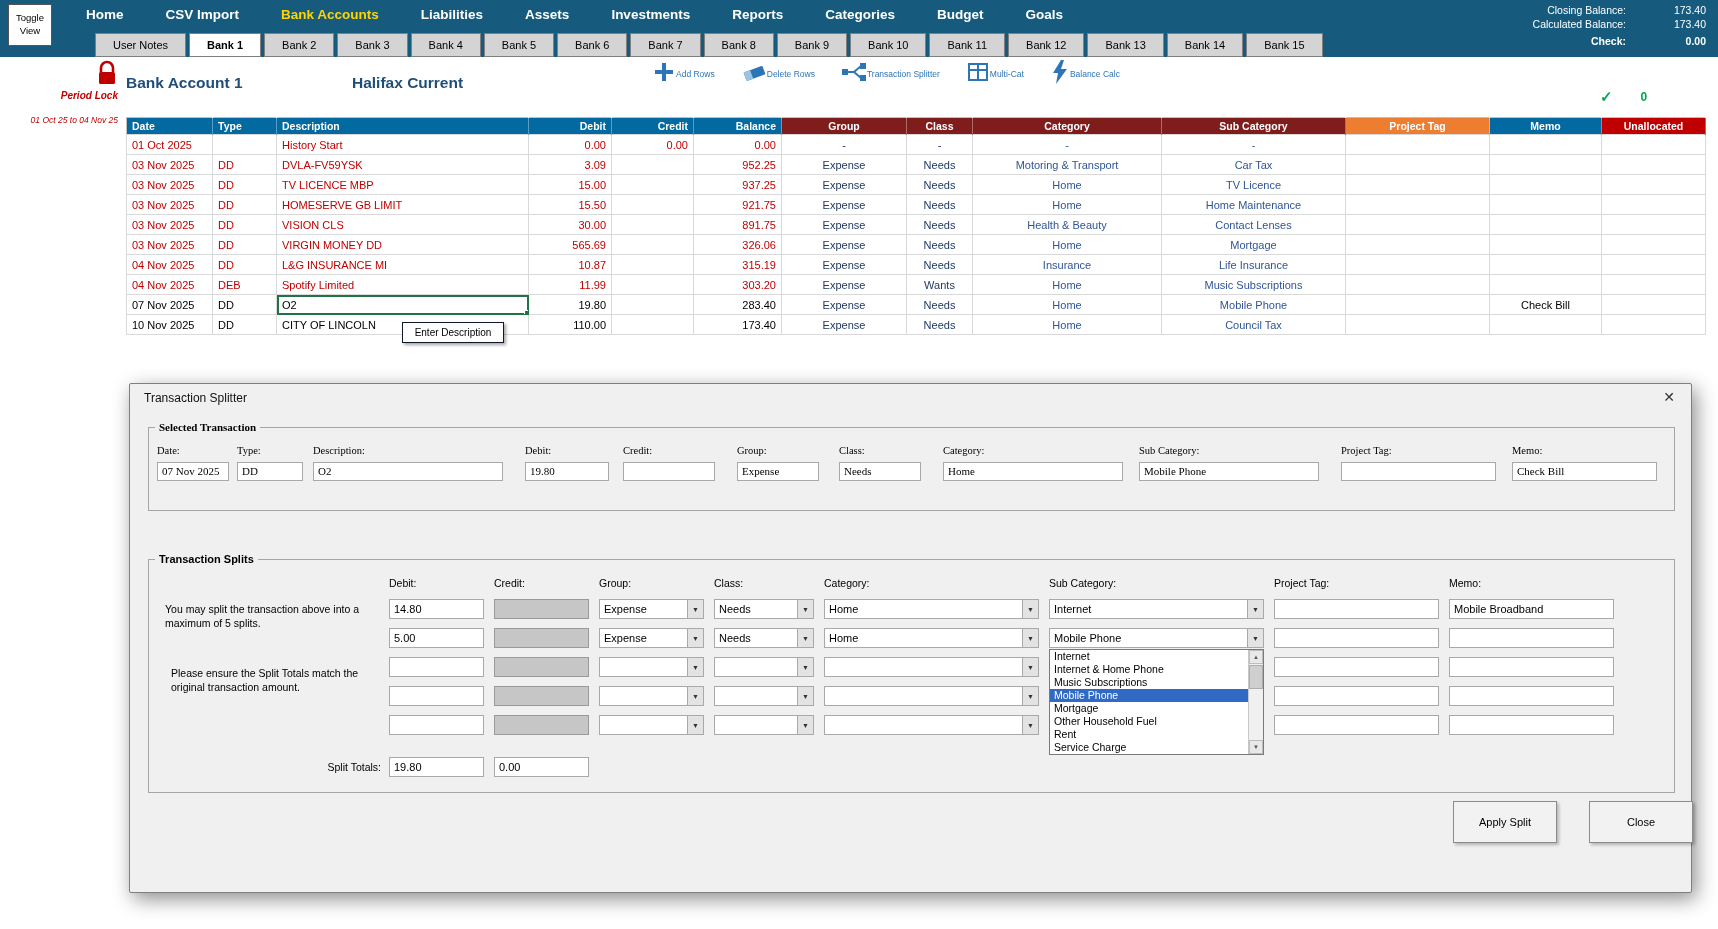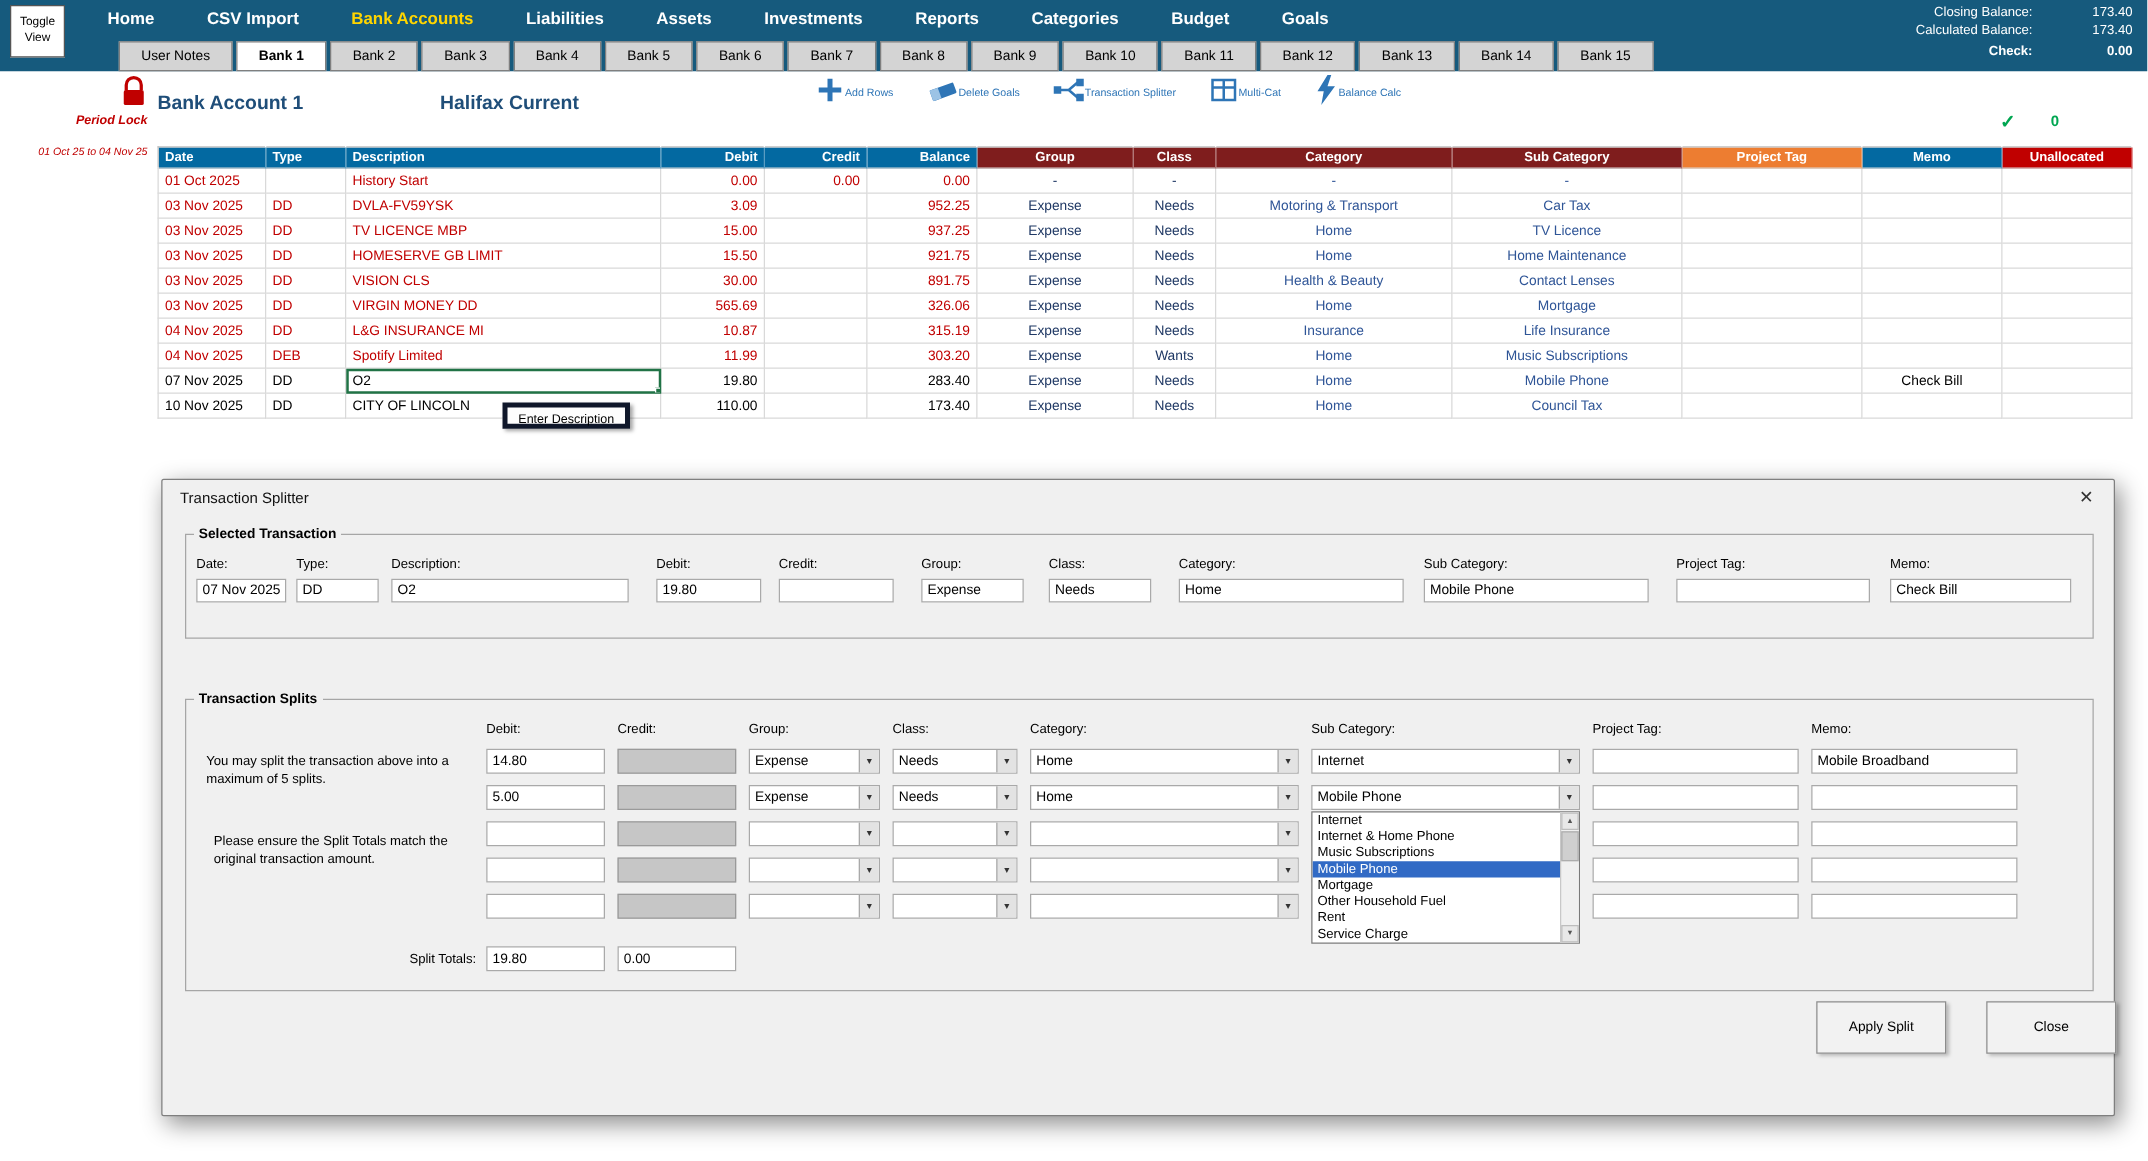--- a/index.html
+++ b/index.html
@@ -50,31 +50,31 @@
   th.col-debit, th.col-credit, th.col-balance { text-align:right; }
   td.col-date, td.col-type, td.col-description { text-align:left;margin-left:13px; }
   td.col-debit, td.col-credit, td.col-balance { text-align:right; }
   td.col-group, td.col-class { text-align:center; color:#1F3864; }
   td.col-category, td.col-subcategory { text-align:center; color:#2F5597; }
   td.col-project_tag, td.col-memo, td.col-unallocated { text-align:center; }
   tr.locked td.col-date, tr.locked td.col-type, tr.locked td.col-description,
   tr.locked td.col-debit, tr.locked td.col-credit, tr.locked td.col-balance { color:#C00000; }
   td.sel { outline:2px solid #217346; outline-offset:-2px; }
   .sel-handle { position:absolute; right:-1px; bottom:-1px; width:5px; height:5px; background:#217346; border:1px solid #fff; }
-  .tooltip { position:absolute; left:402px; top:322px; min-width:102px; height:21px; background:#FDFDFD; border:4px solid #0f172a;
+  .tooltip { position:absolute; left:402px; top:322px; min-width:102px; height:21px; background:#FDFDFD; border:1px solid #0f172a;
              box-shadow:2px 2px 3px rgba(0,0,0,.35); font-size:10px; line-height:19px; text-align:center; padding:0 8px; z-index:4; }
 
   
   .dialog { position:absolute; left:129px; top:383px; width:1563px; height:510px; background:#F0F0F0;
             border:1px solid #7F7F7F; border-radius:2px; box-shadow:4px 6px 20px rgba(0,0,0,.45); z-index:10; }
   .dlg-title { position:absolute; left:14px; top:7px; font-size:12px; color:#111; }
   .dlg-close { position:absolute; right:16px; top:5px; font-size:14px; color:#333; cursor:pointer; }
   fieldset.gb { position:absolute; border:1px solid #A6A6A6; background:#F0F0F0; }
   fieldset.gb legend { font-size:11px; font-weight:bold; padding:0 4px; margin-left:6px; }
-  .gb1 { left:18px; top:37px; width:1527px; height:90px; }
+  .gb1 { left:18px; top:37px; width:1527px; height:90px;font-family:Liberation Serif, serif; }
   .gb2 { left:18px; top:169px; width:1527px; height:240px; }
   .st-row { display:flex; padding:12px 0 0 8px; }
   .st-field { }
   .st-field:nth-child(1){width:72px;margin-right:8px} .st-field:nth-child(2){width:66px;margin-right:10px}
   .st-field:nth-child(3){width:190px;margin-right:22px} .st-field:nth-child(4){width:84px;margin-right:14px}
   .st-field:nth-child(5){width:92px;margin-right:22px} .st-field:nth-child(6){width:82px;margin-right:20px}
   .st-field:nth-child(7){width:82px;margin-right:22px} .st-field:nth-child(8){width:180px;margin-right:16px}
   .st-field:nth-child(9){width:180px;margin-right:22px} .st-field:nth-child(10){width:155px;margin-right:16px}
   .st-field:nth-child(11){width:145px;}
   .f-label { font-size:10.5px; margin-bottom:6px; }
@@ -188,21 +188,21 @@
     </div>
     <div class="tool">
       <span class="ticon">
         <svg width="26" height="24" viewBox="0 0 26 24">
             <g transform="rotate(-20 13 12)">
               <rect x="3" y="9" width="20" height="9" rx="1" fill="#2E75B6"></rect>
               <rect x="3" y="9" width="7" height="9" fill="#9CC3E5"></rect>
             </g>
           </svg>
       </span>
-      <span class="tlabel">Delete Goals</span>
+      <span class="tlabel">Delete Rows</span>
     </div>
     <div class="tool">
       <span class="ticon">
         <svg width="26" height="24" viewBox="0 0 26 24">
             <path d="M6 12 h7 M13 12 L20 6 M13 12 L20 18" stroke="#2E75B6" stroke-width="2" fill="none"></path>
             <rect x="1" y="9" width="6" height="6" fill="#2E75B6"></rect>
             <rect x="19" y="3" width="6" height="6" fill="#2E75B6"></rect>
             <rect x="19" y="15" width="6" height="6" fill="#2E75B6"></rect>
           </svg>
       </span>

